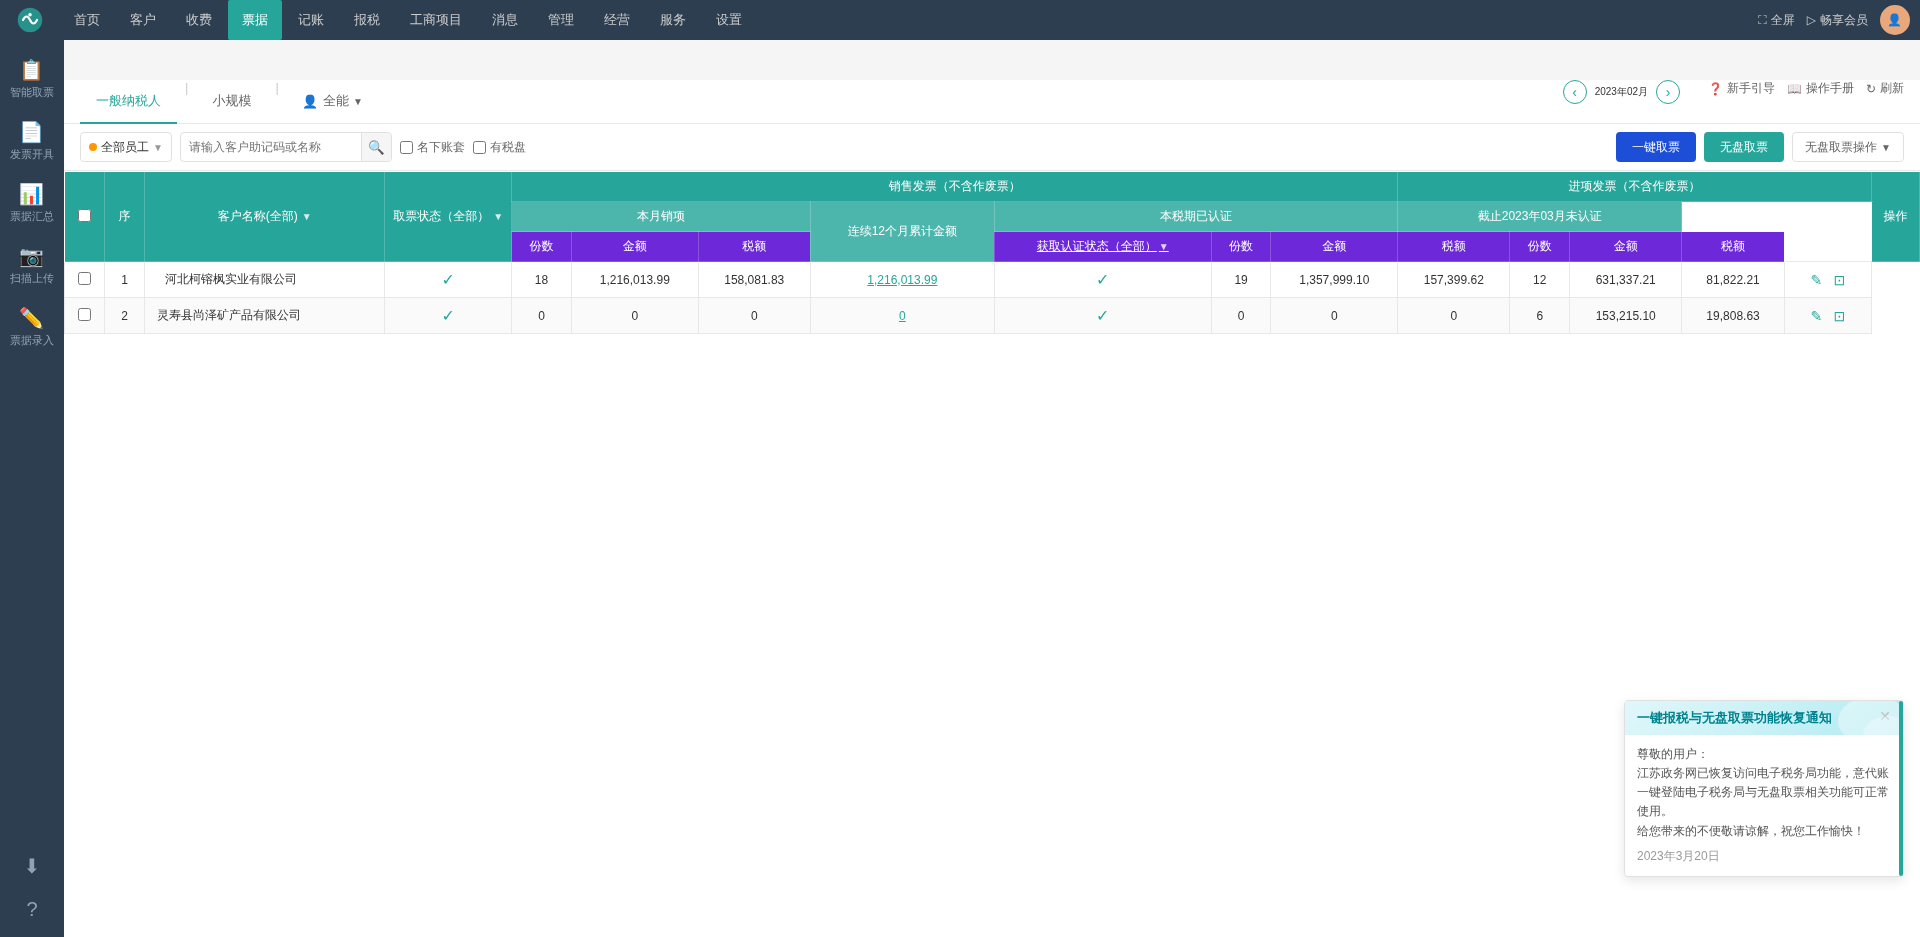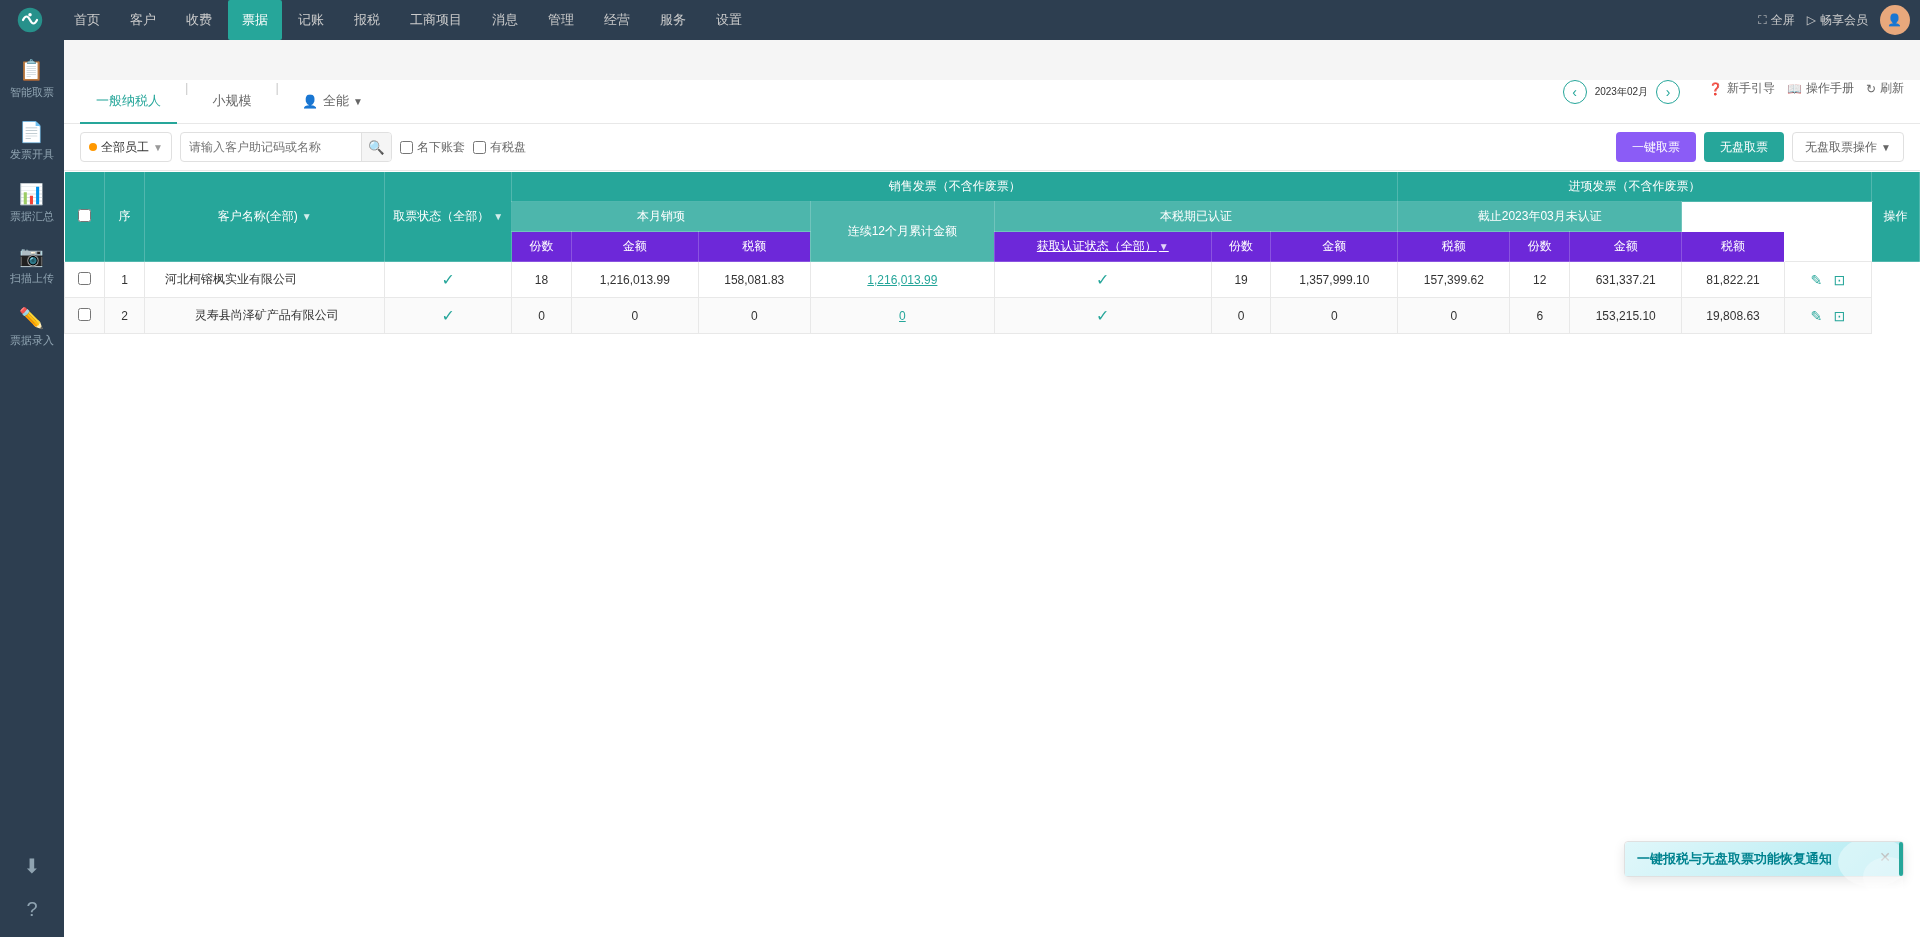--- a/index.html
+++ b/index.html
@@ -207,21 +207,21 @@
       display: flex; align-items: center; justify-content: center;
       color: #666;
     }
     .checkbox-label {
       display: flex; gap: 4px;
       font-size: 12px; color: #666; cursor: pointer;
     }
     .checkbox-label input { cursor: pointer; }
     .toolbar-right { margin-left: auto; display: flex; gap: 8px; }
     .btn-orange {
-      background: #8b5cf6;
+      background: #1d4ed8;
       color: #fff;
       border: none;
       border-radius: 4px;
       padding: 0 16px;
       height: 30px;
       cursor: pointer;
       font-size: 12px;
     }
     .btn-teal {
       background: #26a69a;
@@ -534,21 +534,21 @@
           <td>631,337.21</td>
           <td>81,822.21</td>
           <td>
             <span class="edit-icon">✎</span>
             <span class="copy-icon">⊡</span>
           </td>
         </tr>
         <tr>
           <td><input type="checkbox" style=""></td>
           <td>2</td>
-          <td style="text-align:center;padding-left:12px;">灵寿县尚泽矿产品有限公司</td>
+          <td style="text-align:left;padding-left:12px;">灵寿县尚泽矿产品有限公司</td>
           <td><span class="check-icon">✓</span></td>
           <td>0</td>
           <td>0</td>
           <td>0</td>
           <td><span class="link-text">0</span></td>
           <td><span class="check-icon">✓</span></td>
           <td>0</td>
           <td>0</td>
           <td>0</td>
           <td>6</td>
@@ -571,14 +571,20 @@
       <div class="notif-title">一键报税与无盘取票功能恢复通知</div>
     </div>
     <div class="close-btn">✕</div>
     <div class="cloud-decor">
       <svg viewBox="0 0 100 60" width="100" height="60">
         <ellipse cx="70" cy="20" rx="35" ry="25" fill="rgba(255,255,255,0.4)"></ellipse>
         <ellipse cx="85" cy="35" rx="25" ry="20" fill="rgba(255,255,255,0.3)"></ellipse>
       </svg>
     </div>
   </div>
+  <div class="notif-body">
+    <div>尊敬的用户：</div>
+    <div>江苏政务网已恢复访问电子税务局功能，意代账一键登陆电子税务局与无盘取票相关功能可正常使用。</div>
+    <div>给您带来的不便敬请谅解，祝您工作愉快！</div>
+    <div class="notif-date">2023年3月20日</div>
+  </div>
   <div class="notif-scroll-bar"></div>
 </div>
 
 </body></html>

